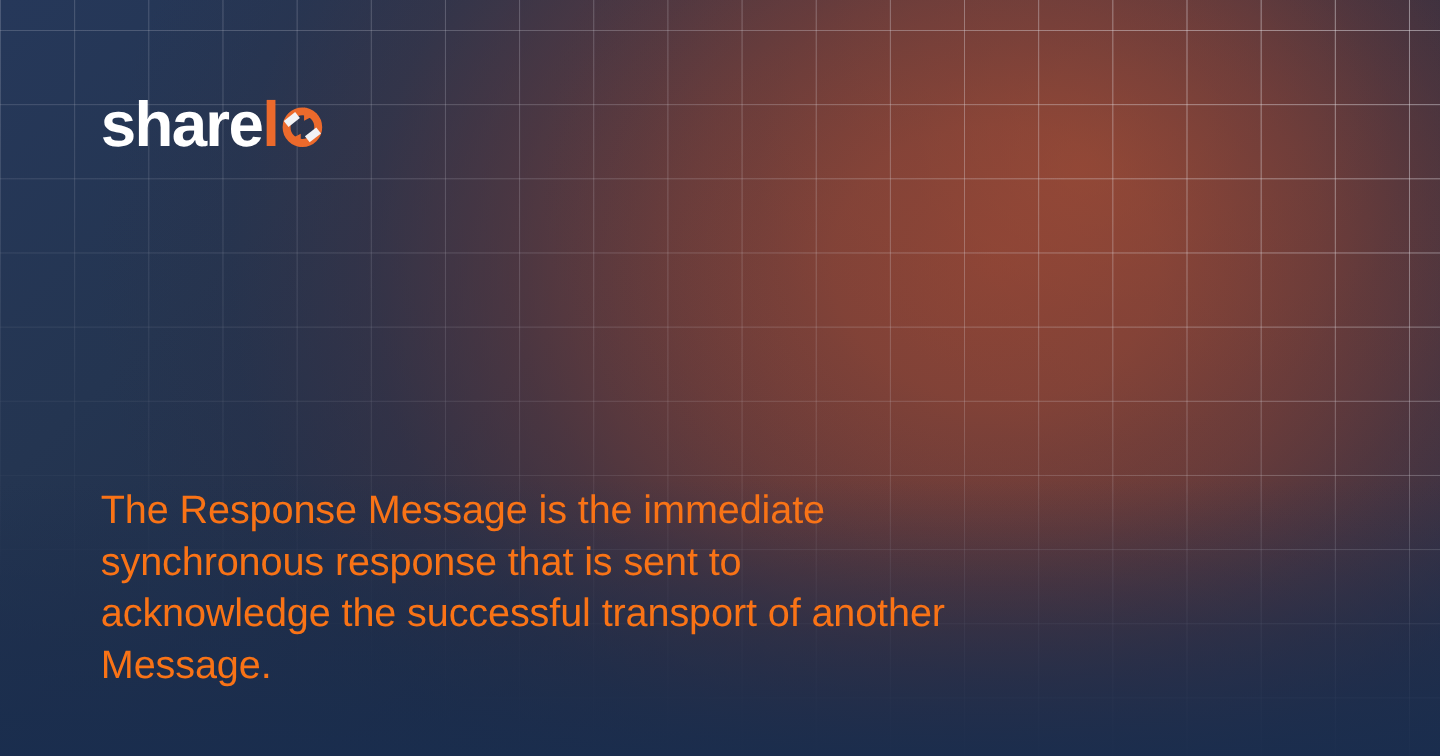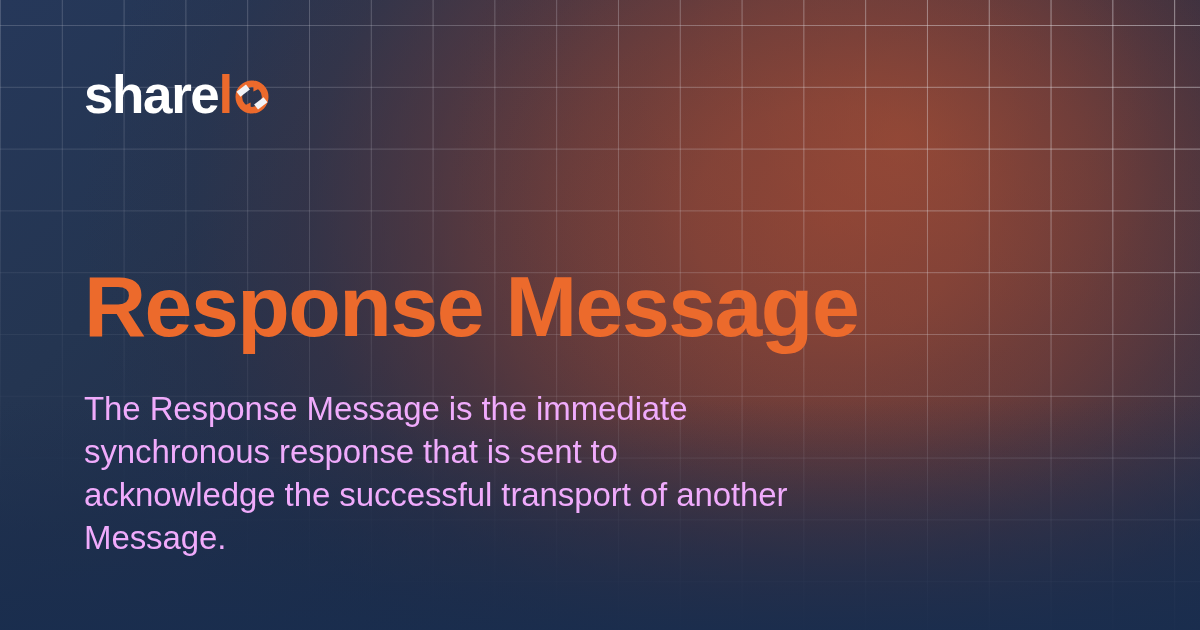--- a/index.html
+++ b/index.html
@@ -130,21 +130,21 @@
   
 
   .content {
     position:absolute; inset:0;
     padding:0;
   }
 
   
   .logo {
     position:absolute;
-    left:84px; top:68px;
+    left:84px; top:78px;
     display:flex;
     align-items:baseline;
     font-size:53px;
     font-weight:bold;
     letter-spacing:-1.4px;
     line-height:1;
     white-space:nowrap;
     user-select:none;
   }
   .logo-share { color:#ffffff; }
@@ -168,23 +168,23 @@
     font-size:86px;
     font-weight:bold;
     line-height:1.04;
     letter-spacing:-1.5px;
     white-space:nowrap;
   }
 
   
   .body-copy {
     position:absolute;
-    left:84px; top:388px;
+    left:84px; top:404px;
     width:720px;
-    color:#f0abfc;
+    color:#f97316;
     font-size:33px;
     font-weight:normal;
     line-height:1.30;
     letter-spacing:-0.1px;
   }
 </style>
 </head>
 <body>
 
 <div class="canvas">
@@ -214,18 +214,17 @@
             <rect x="21.8" y="22.2" width="12.0" height="6.4" transform="rotate(-38 27.8 25.4)"></rect>
           </g>
 
           <path d="M20.4 2.6 L31.2 8.0 L20.4 13.6 Z" fill="#ec6a2c"></path>
 
           <path d="M17.6 35.4 L6.8 30.0 L17.6 24.4 Z" fill="#ec6a2c"></path>
         </svg>
       </span>
     </div>
 
-    <h1 class="headline">Response Message</h1>
 
     <p class="body-copy">The Response Message is the immediate synchronous response that is sent to acknowledge the successful transport of another Message.</p>
 
   </div>
 </div>
 
 </body></html>

